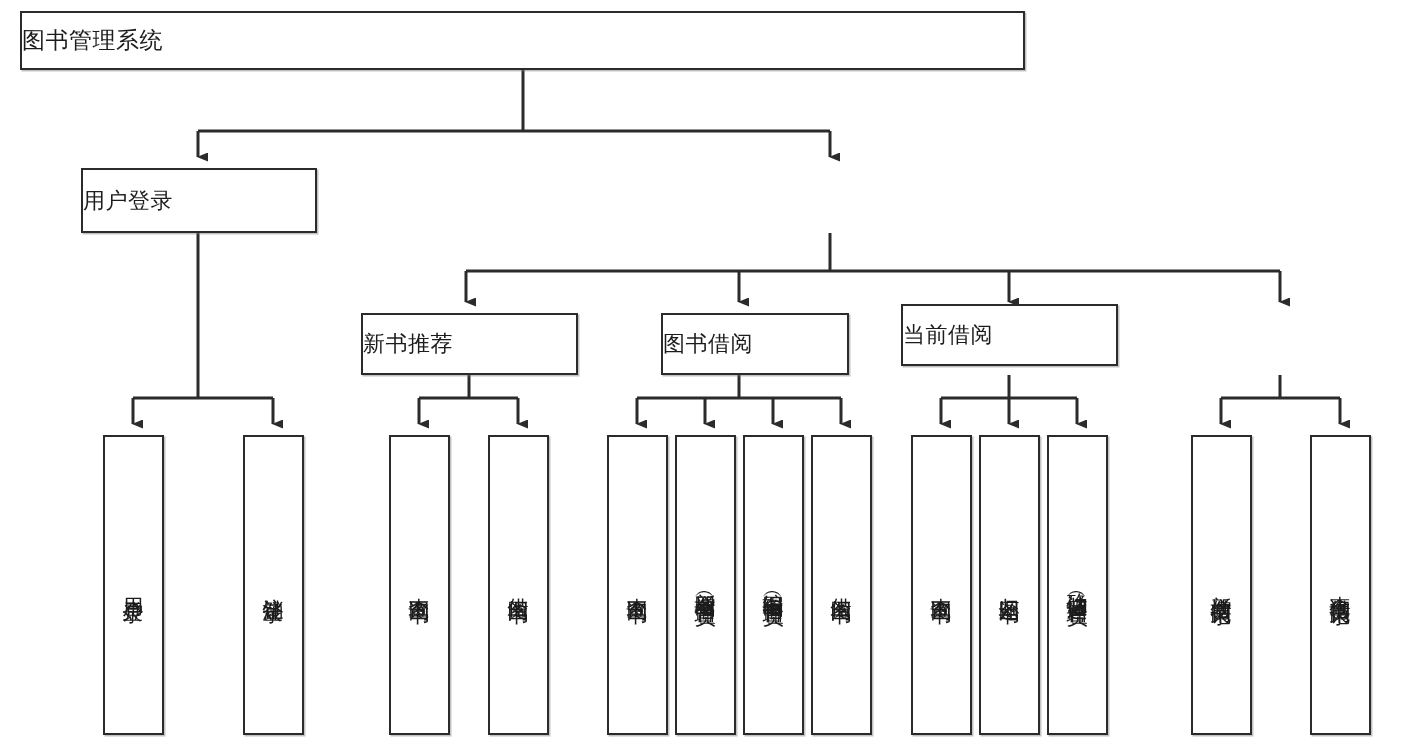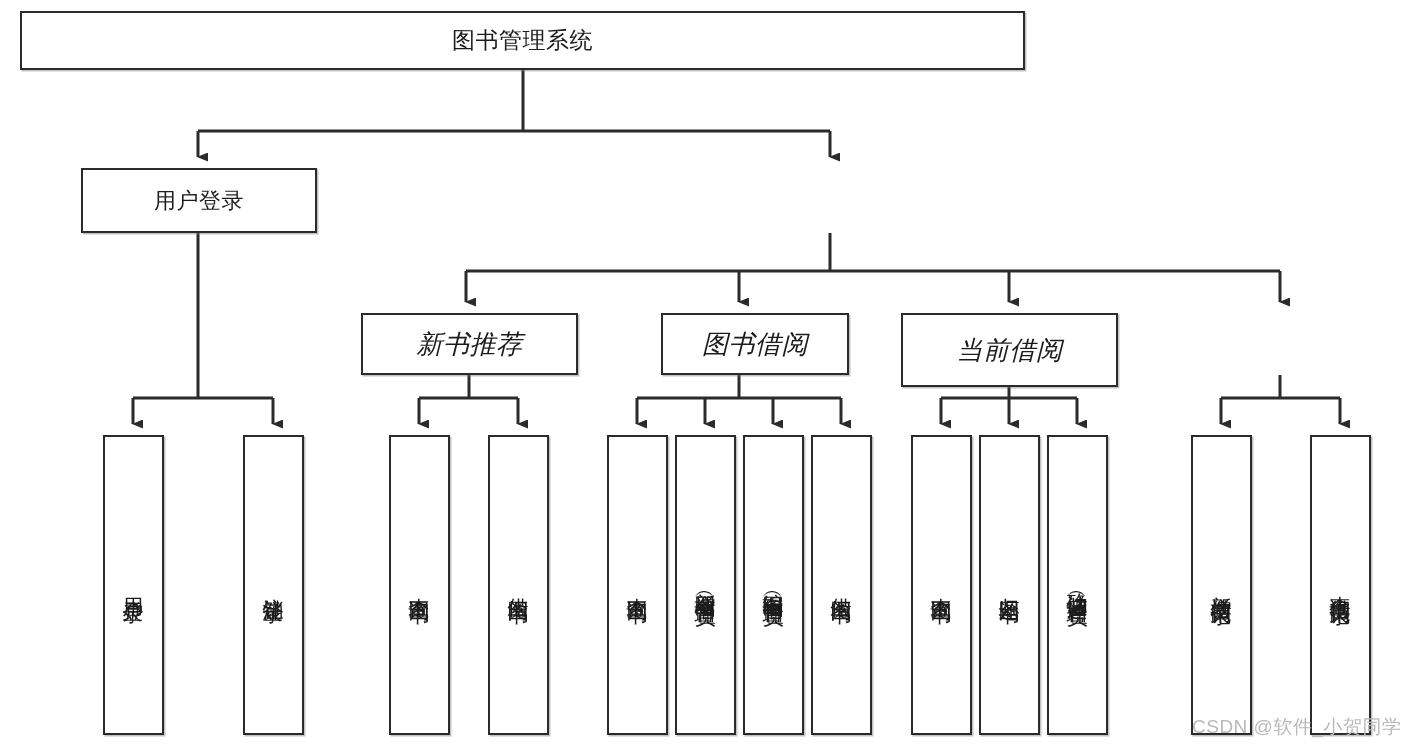--- a/index.html
+++ b/index.html
@@ -28,32 +28,31 @@
     height: 747px;
     pointer-events: none;
   }
   .node {
     position: absolute;
     box-sizing: border-box;
     border: 2.5px solid #2b2b2b;
     background: #ffffff;
     display: flex;
     align-items: center;
-    justify-content: center;
     color: #1c1c1c;
     box-shadow: 1.5px 1.5px 0 rgba(120,120,120,0.45);
   }
   .node-label {
     white-space: pre;
     line-height: 1.18;
     letter-spacing: 0.5px;
   }
   .node.level-1 .node-label { font-size: 23px; }
   .node.level-2 .node-label { font-size: 22px; }
-  .node.level-3 .node-label { font-size: 26px; font-style: italic; }
+  .node.level-3 .node-label { font-size: 22px; }
   .node.level-4 {
     align-items: center;
     justify-content: center;
   }
   .node.level-4 .node-label {
     writing-mode: vertical-rl;
     text-orientation: upright;
     font-size: 21px;
     letter-spacing: 2px;
     line-height: 1.1;
@@ -130,21 +129,21 @@
   <div class="node level-2" style="left:81px; top:168px; width:236px; height:65px;">
     <span class="node-label">用户登录</span>
   </div>
 
   <div class="node level-3" style="left:361px; top:313px; width:217px; height:62px;">
     <span class="node-label">新书推荐</span>
   </div>
   <div class="node level-3" style="left:661px; top:313px; width:188px; height:62px;">
     <span class="node-label">图书借阅</span>
   </div>
-  <div class="node level-3" style="left:901px; top:313px; width:217px; height:74px;">
+  <div class="node level-3" style="left:901px; top:304px; width:217px; height:62px;">
     <span class="node-label">当前借阅</span>
   </div>
 
   <div class="node level-4" style="left:103px; top:435px; width:61px; height:300px;">
     <span class="node-label">用户登录</span>
   </div>
   <div class="node level-4" style="left:243px; top:435px; width:61px; height:300px;">
     <span class="node-label">注销登录</span>
   </div>
 
@@ -178,15 +177,14 @@
     <span class="node-label">确认归还（管理员）</span>
   </div>
 
   <div class="node level-4" style="left:1191px; top:435px; width:61px; height:300px;">
     <span class="node-label">新增借阅记录</span>
   </div>
   <div class="node level-4" style="left:1310px; top:435px; width:61px; height:300px;">
     <span class="node-label">查询借阅记录</span>
   </div>
 
-  <div class="watermark" style="left:1192px; top:714px;">CSDN @软件_小贺同学</div>
 
 </div>
 
 </body></html>

